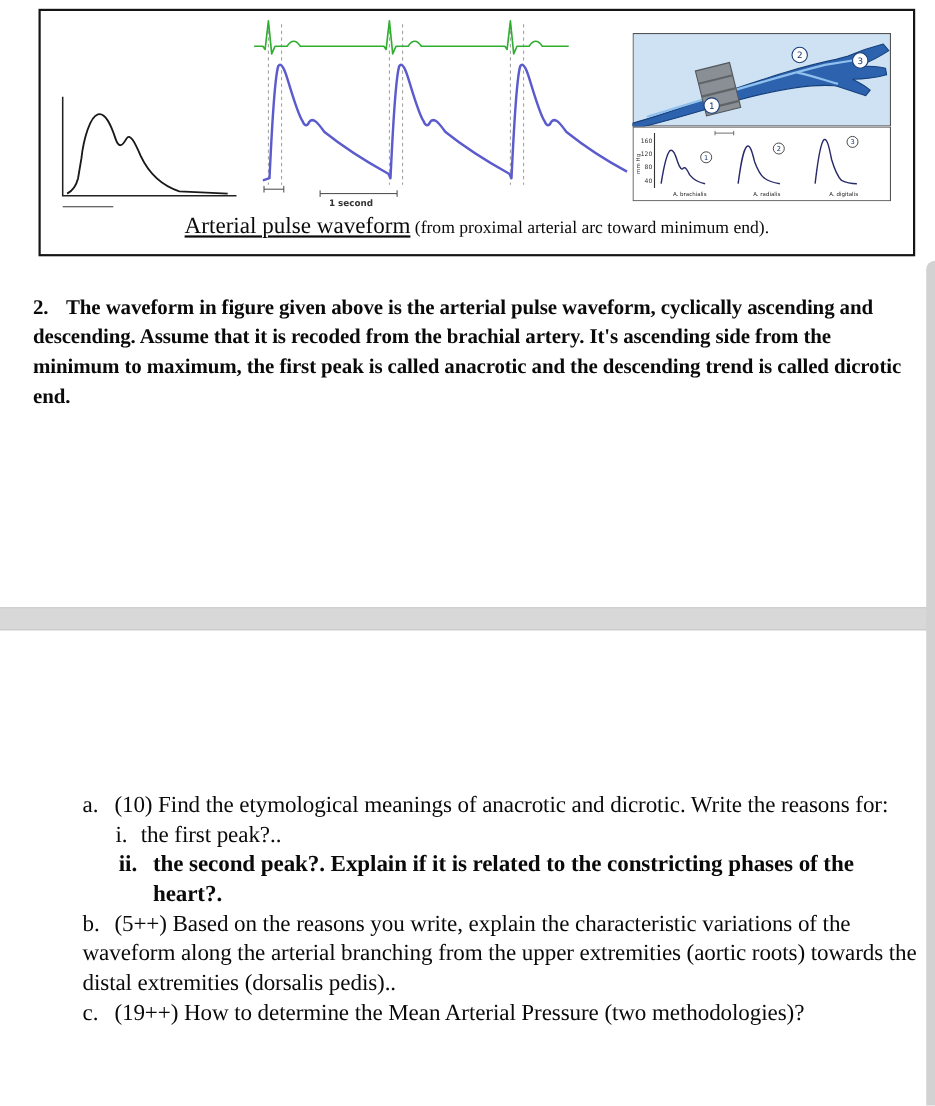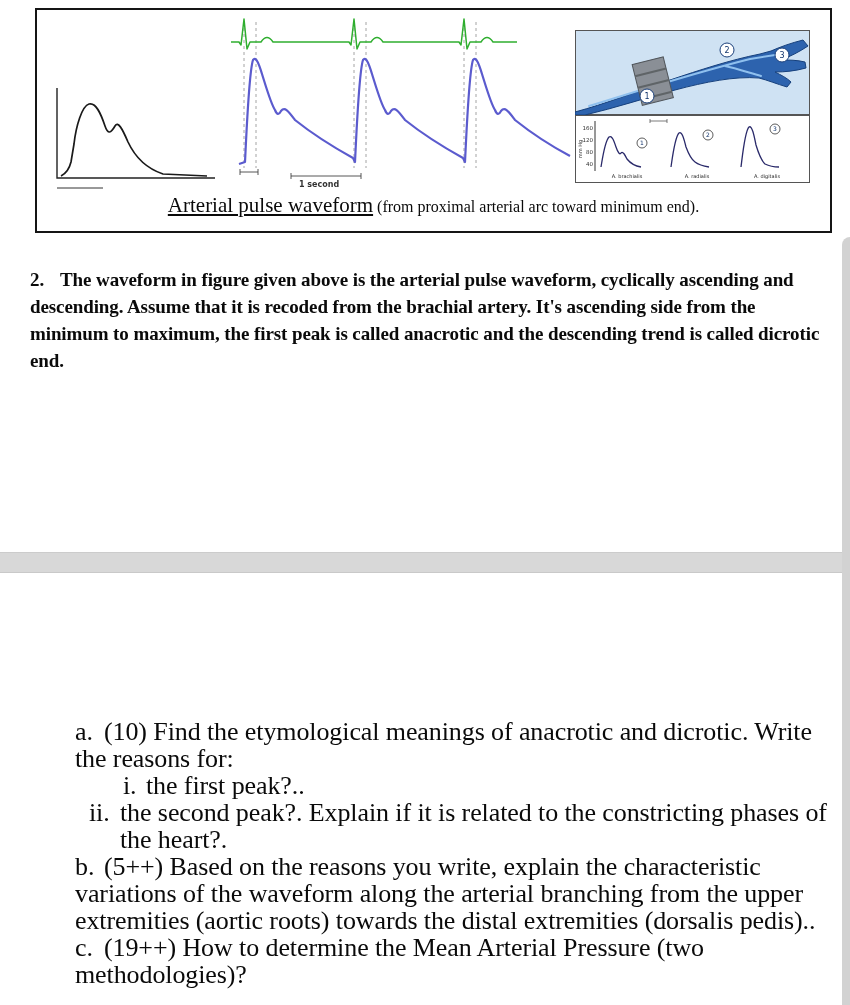--- a/index.html
+++ b/index.html
@@ -34,26 +34,26 @@
     background:#d8d8d8;border-top:1px solid #cccccc;border-bottom:1px solid #c9c9c9;
     box-sizing:border-box;
   }
   .edge-strip{
     position:absolute;right:0;top:237px;width:8px;height:768px;
     background:#d2d2d2;border-top-left-radius:8px;
   }
 
   .sub-block{
     position:absolute;left:75px;top:718px;width:762px;
-    font-size:26px;line-height:27px;letter-spacing:-0.1px;
+    font-size:21px;line-height:27px;letter-spacing:-0.1px;
   }
   .item-a .marker,.item-b .marker,.item-c .marker{width:29px;}
-  .item-i{margin-left:48px;}
+  .item-i{margin-left:30px;}
   .item-i .marker{width:23px;}
-  .item-ii{margin-left:14px;padding-left:31px;text-indent:-31px;}
+  .item-ii{margin-left:33px;padding-left:31px;text-indent:-31px;font-weight:bold;}
   .item-ii .marker{width:31px;text-indent:0;}
   .item-iii{margin-left:17px;}
   .item-iii .marker{width:35px;}
 
   svg text{font-family:"DejaVu Sans", sans-serif;}
 </style>
 </head>
 <body>
 
 <div class="page">

